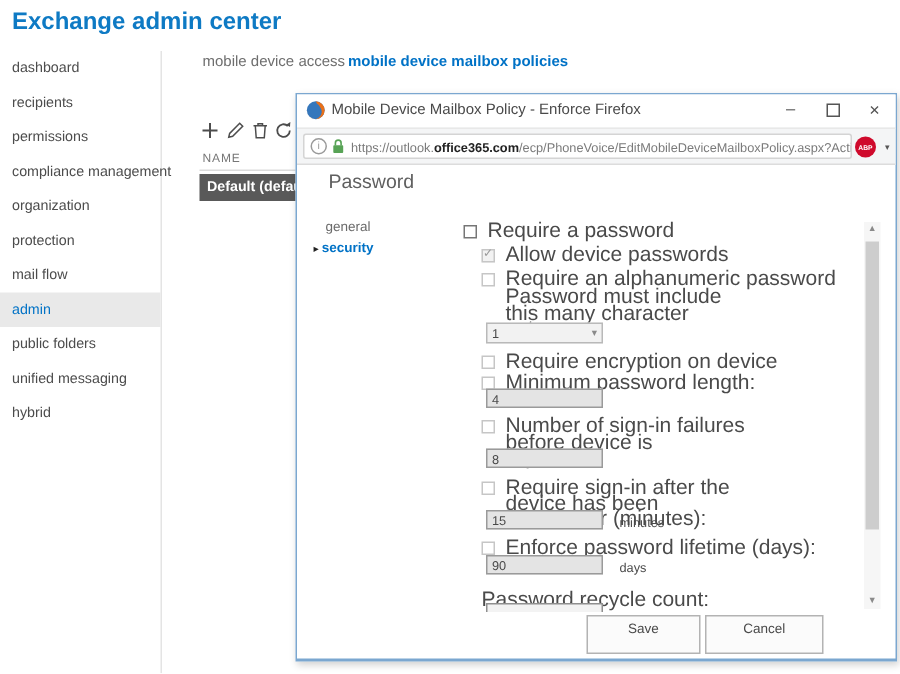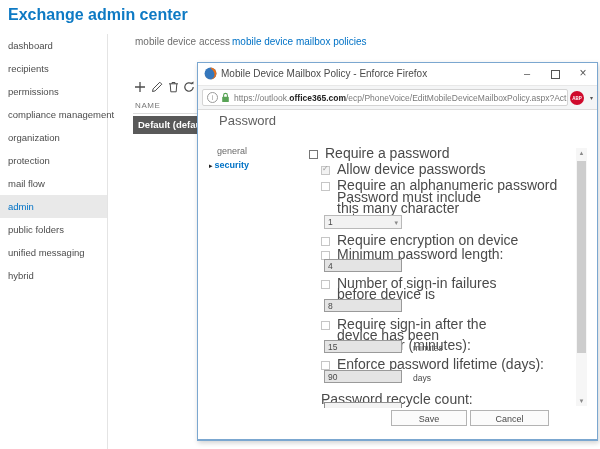--- a/index.html
+++ b/index.html
@@ -7,21 +7,21 @@
           font-family:"Liberation Sans",sans-serif;color:#444;}
   [data-interactable]{cursor:default;}
 
   
   .app-title{position:absolute;left:8px;top:6px;font-size:16px;font-weight:600;color:#0e7ac4;}
   .v-divider{position:absolute;left:107px;top:34px;width:1px;height:415px;background:#e4e4e4;}
   .sidebar-item{position:absolute;left:0;width:107px;height:23px;line-height:23px;padding-left:8px;
                 font-size:9.5px;color:#4c4c4c;box-sizing:border-box;white-space:nowrap;}
   .sidebar-item.active{background:#e9e9e9;color:#0072c6;}
   .tab{position:absolute;top:36px;font-size:10px;color:#6e6e6e;white-space:nowrap;}
-  .tab.active{color:#0072c6;font-weight:400;}
+  .tab.active{color:#0072c6;font-weight:700;}
   .tool{position:absolute;top:80px;width:14px;height:14px;display:flex;align-items:center;justify-content:center;}
   .col-header{position:absolute;left:135px;top:101px;font-size:8px;letter-spacing:.6px;color:#777;}
   .header-rule{position:absolute;left:133px;top:113px;width:330px;height:1px;background:#dcdcdc;}
   .row-selected{position:absolute;left:133px;top:116px;width:330px;height:18px;background:#595959;
                 color:#fff;font-size:9.5px;font-weight:700;line-height:18px;padding-left:5px;
                 box-sizing:border-box;white-space:nowrap;}
 
   
   .fx-window{position:absolute;left:197px;top:62px;width:401px;height:379px;background:#fff;
              border:1px solid #7ba7d0;border-bottom-width:2px;box-sizing:border-box;
@@ -65,21 +65,21 @@
   .fv-select{position:absolute;left:21px;top:69px;width:78px;height:14px;background:#f2f2f2;
              border:1px solid #b9b9b9;box-sizing:border-box;font-size:8.5px;color:#4a4a4a;
              line-height:12px;padding-left:3px;}
   .sel-caret{position:absolute;right:3px;top:1px;font-size:7px;color:#8a8a8a;}
   .fv-suffix{position:absolute;font-size:8.5px;color:#4a4a4a;}
   .scrollbar{position:absolute;left:378px;top:85px;width:11px;height:258px;background:#f6f6f6;}
   .sb-arrow{position:absolute;left:0;width:11px;height:10px;font-size:6px;line-height:10px;
             text-align:center;color:#8a8a8a;}
   .sb-arrow.up{top:0;} .sb-arrow.down{bottom:0;}
   .sb-thumb{position:absolute;left:1px;top:13px;width:9px;height:192px;background:#cdcdcd;}
-  .dlg-btn{position:absolute;top:347px;height:16px;background:#fbfbfb;border:1px solid #b3b3b3;
+  .dlg-btn{position:absolute;top:347px;height:26px;background:#fbfbfb;border:1px solid #b3b3b3;
            font-size:9px;color:#4a4a4a;text-align:center;line-height:16px;box-sizing:border-box;}
   .dlg-btn.save{left:193px;width:76px;}
   .dlg-btn.cancel{left:272px;width:79px;}
   svg{display:block;}
 </style>
 </head>
 <body>
 
 <div id="screen" data-interactable="false">
 

